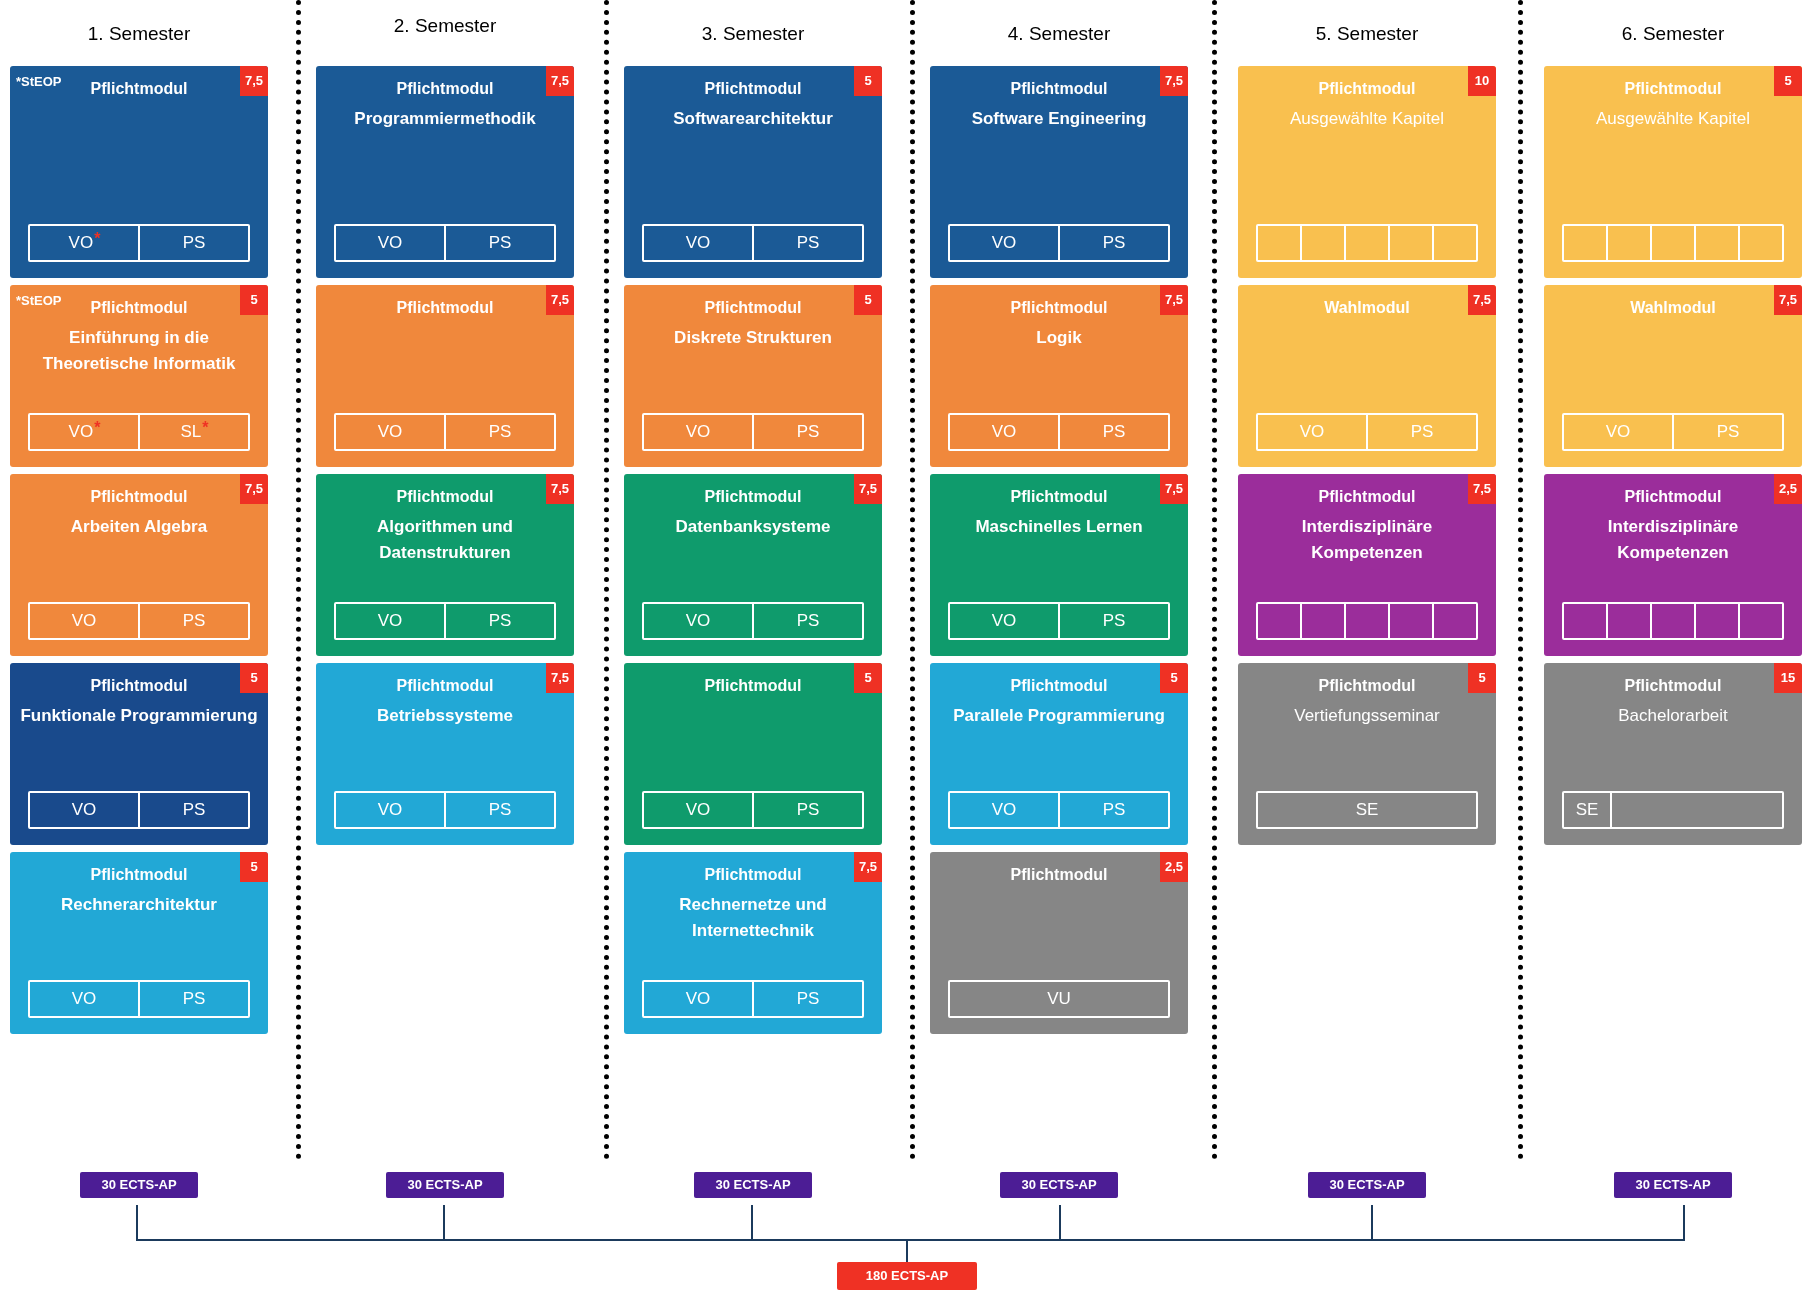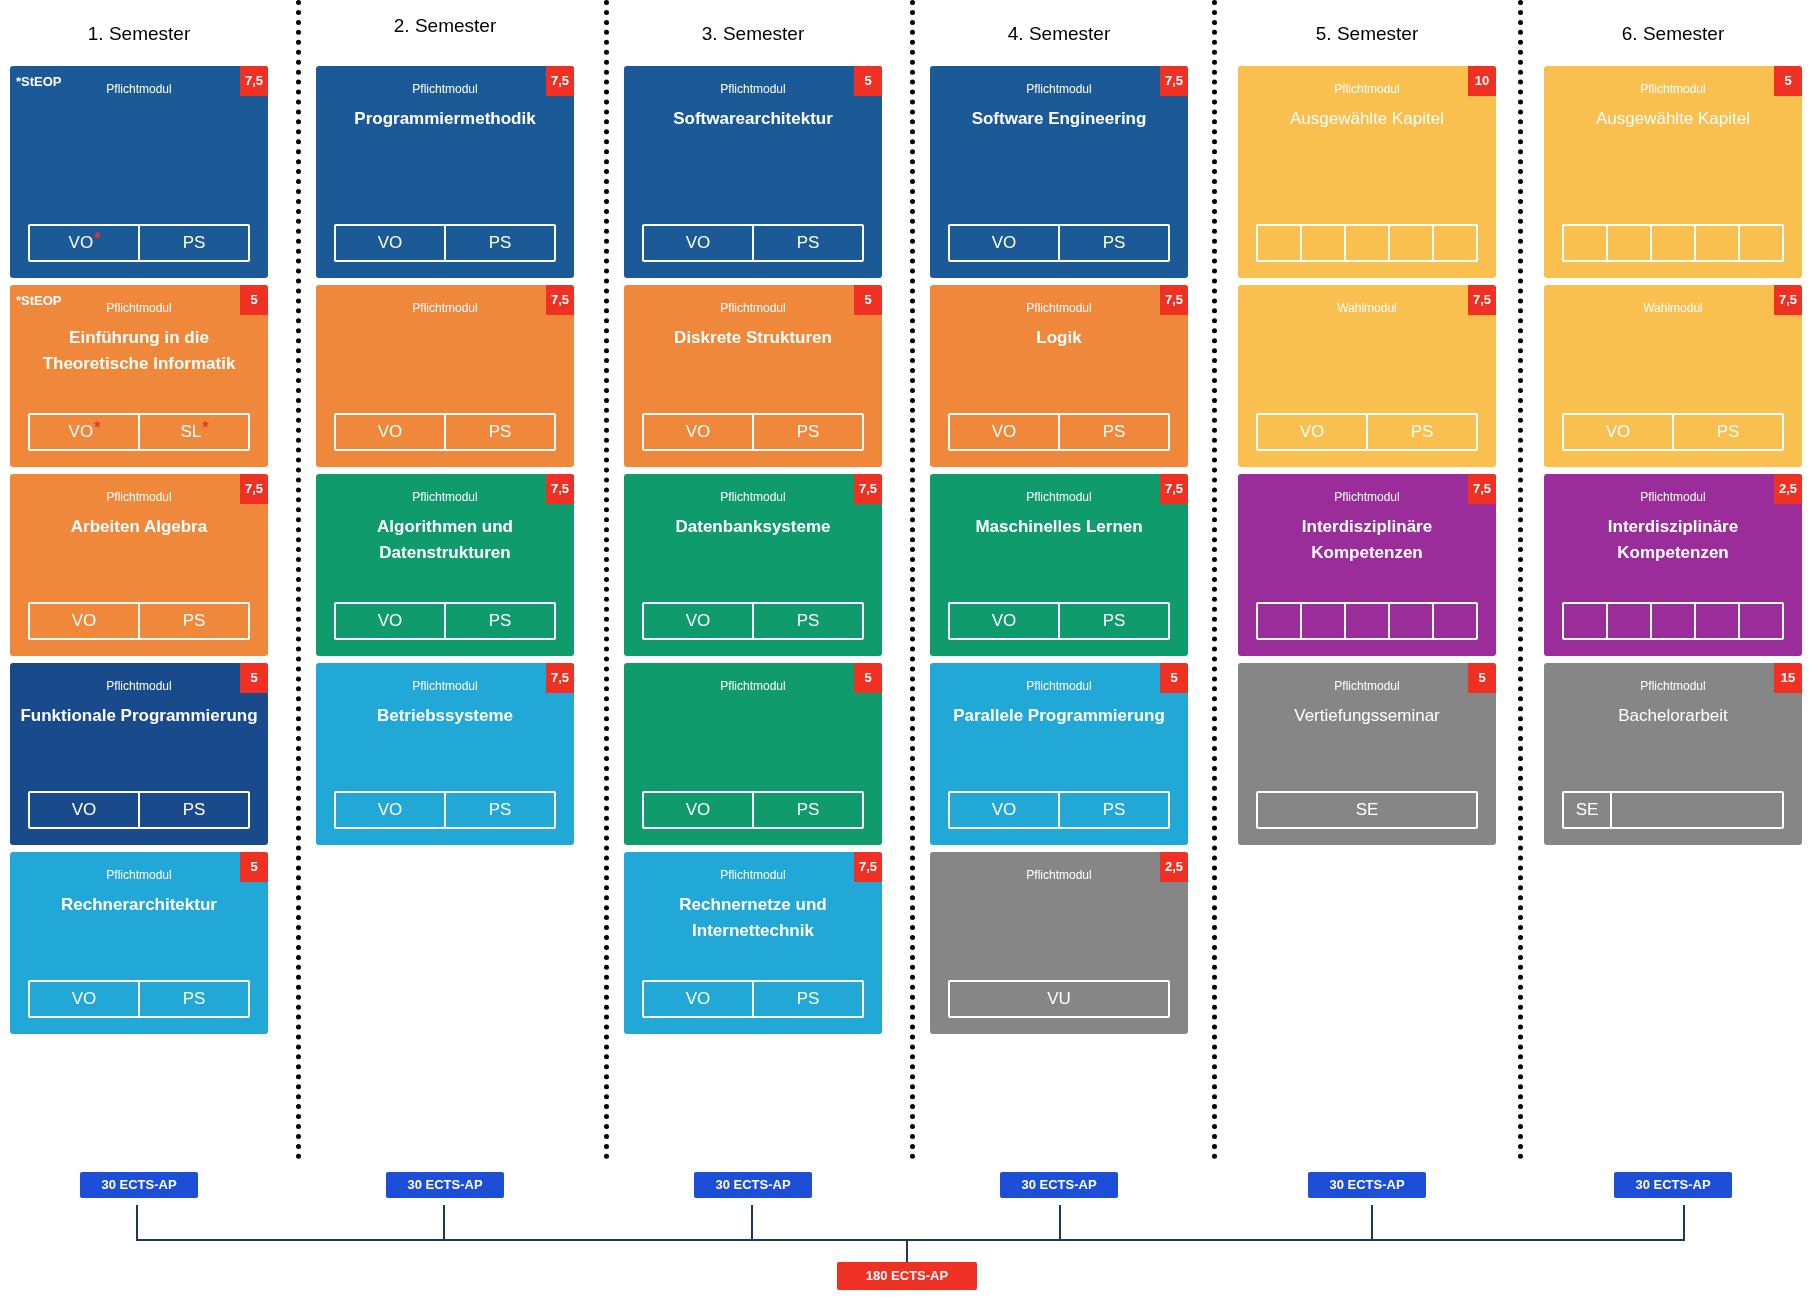--- a/index.html
+++ b/index.html
@@ -53,22 +53,22 @@
     color: #ffffff;
     box-sizing: border-box;
     padding: 8px 10px 12px 10px;
     overflow: hidden;
   }
   .module.h-tall   { height: 212px; }
   .module.h-mid    { height: 182px; }
 
   .mod-kind {
     text-align: center;
-    font-size: 12px;
-    font-weight: normal;
+    font-size: 16px;
+    font-weight: bold;
     line-height: 22px;
     margin-top: 4px;
   }
   .mod-title {
     text-align: center;
     font-size: 17px;
     font-weight: bold;
     line-height: 26px;
     margin-top: 6px;
   }
@@ -137,21 +137,21 @@
   .c-navy     { background: #194a8c; }
   .c-orange   { background: #f0883c; }
   .c-green    { background: #0f9b6c; }
   .c-cyan     { background: #22a8d6; }
   .c-yellow   { background: #f9c04f; }
   .c-purple   { background: #9b2d9b; }
   .c-grey     { background: #868686; }
 
   .ects-foot {
     position: absolute;
-    background: #1d4ed8;
+    background: #4c1d95;
     color: #ffffff;
     font-size: 13px;
     font-weight: bold;
     text-align: center;
     width: 118px;
     height: 26px;
     line-height: 26px;
     border-radius: 2px;
   }
 

